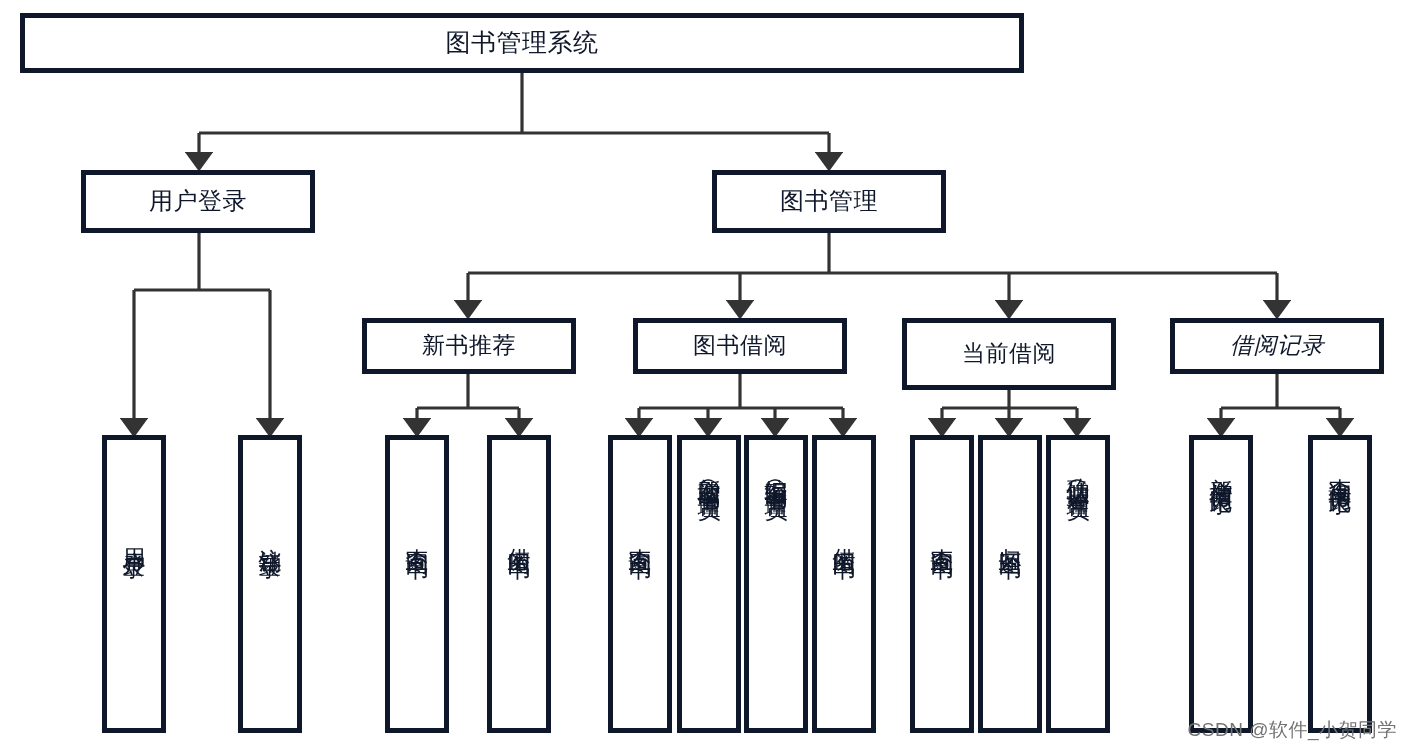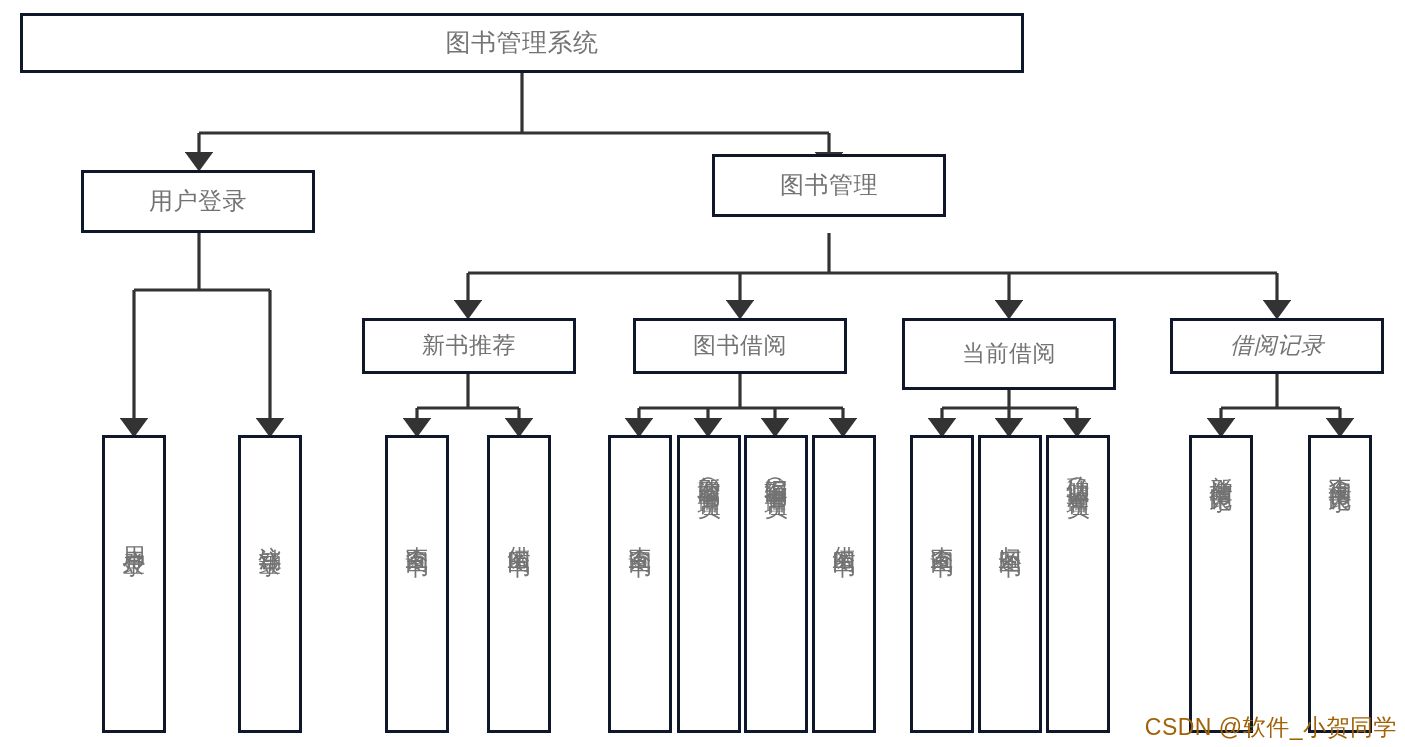--- a/index.html
+++ b/index.html
@@ -22,25 +22,25 @@
     left: 0;
     top: 0;
     width: 1405px;
     height: 747px;
     pointer-events: none;
   }
   .node {
     position: absolute;
     box-sizing: border-box;
     background: #ffffff;
-    border: 3px solid #0f172a;
+    border: 5px solid #0f172a;
     display: flex;
     align-items: center;
     justify-content: center;
-    color: #737373;
+    color: #0f172a;
     text-align: left;
     z-index: 2;
   }
   .node-label {
     display: block;
     line-height: 1.18;
     letter-spacing: 0.5px;
     white-space: nowrap;
   }
   .node.root { font-size: 25px; }
@@ -58,22 +58,22 @@
     letter-spacing: 3px;
     line-height: 1.0;
     white-space: nowrap;
   }
   .leaf-pad-mid .node-label { padding-top: 88px; }
   .leaf-pad-small .node-label { padding-top: 18px; }
   .watermark {
     position: absolute;
     right: 8px;
     bottom: 4px;
-    font-size: 23px;
-    color: #a16207;
+    font-size: 19px;
+    color: #737373;
     letter-spacing: 0.5px;
     white-space: nowrap;
     z-index: 3;
   }
 </style>
 </head>
 <body>
 
 <div id="canvas">
 
@@ -127,21 +127,21 @@
     </g>
   </svg>
 
   <div class="node root" style="left:20px; top:13px; width:1004px; height:60px;">
     <span class="node-label">图书管理系统</span>
   </div>
 
   <div class="node lvl2" style="left:81px; top:170px; width:234px; height:63px;">
     <span class="node-label">用户登录</span>
   </div>
-  <div class="node lvl2" style="left:712px; top:154px; width:234px; height:63px;">
+  <div class="node lvl2" style="left:712px; top:170px; width:234px; height:63px;">
     <span class="node-label">图书管理</span>
   </div>
 
   <div class="node lvl3" style="left:633px; top:318px; width:214px; height:56px;">
     <span class="node-label">图书借阅</span>
   </div>
   <div class="node lvl3" style="left:362px; top:318px; width:214px; height:56px;">
     <span class="node-label">新书推荐</span>
   </div>
   <div class="node lvl3" style="left:902px; top:318px; width:214px; height:72px;">

